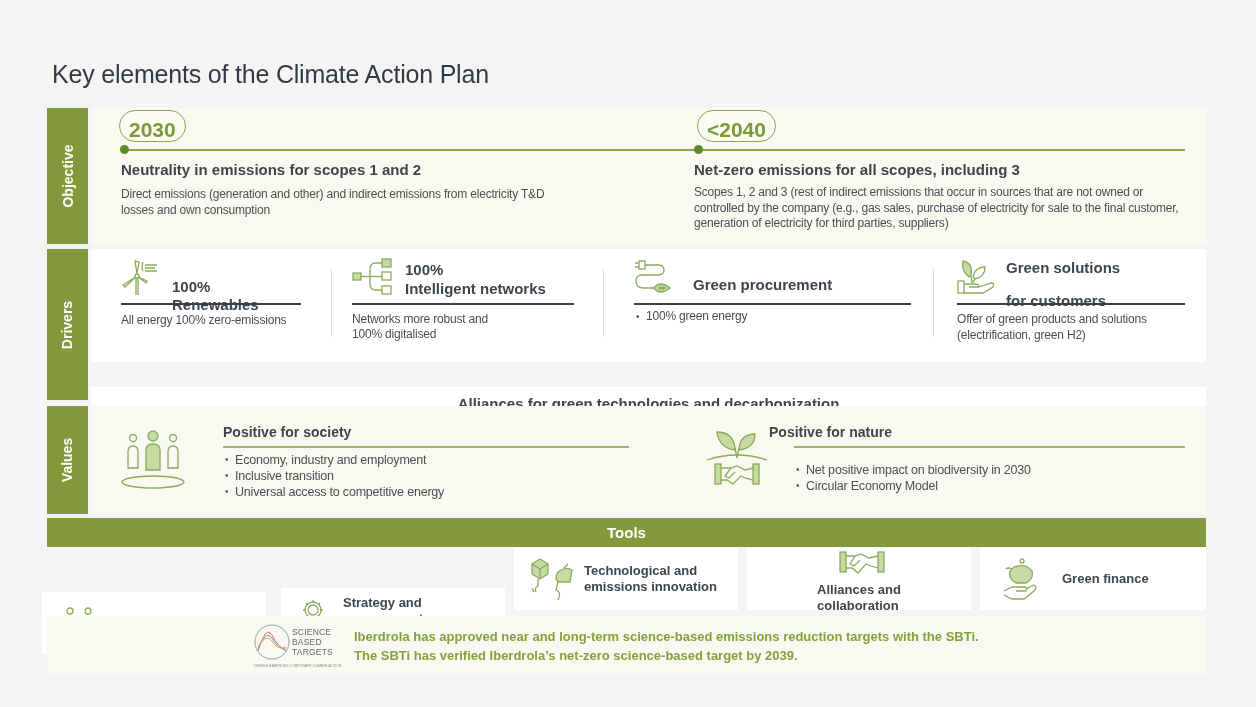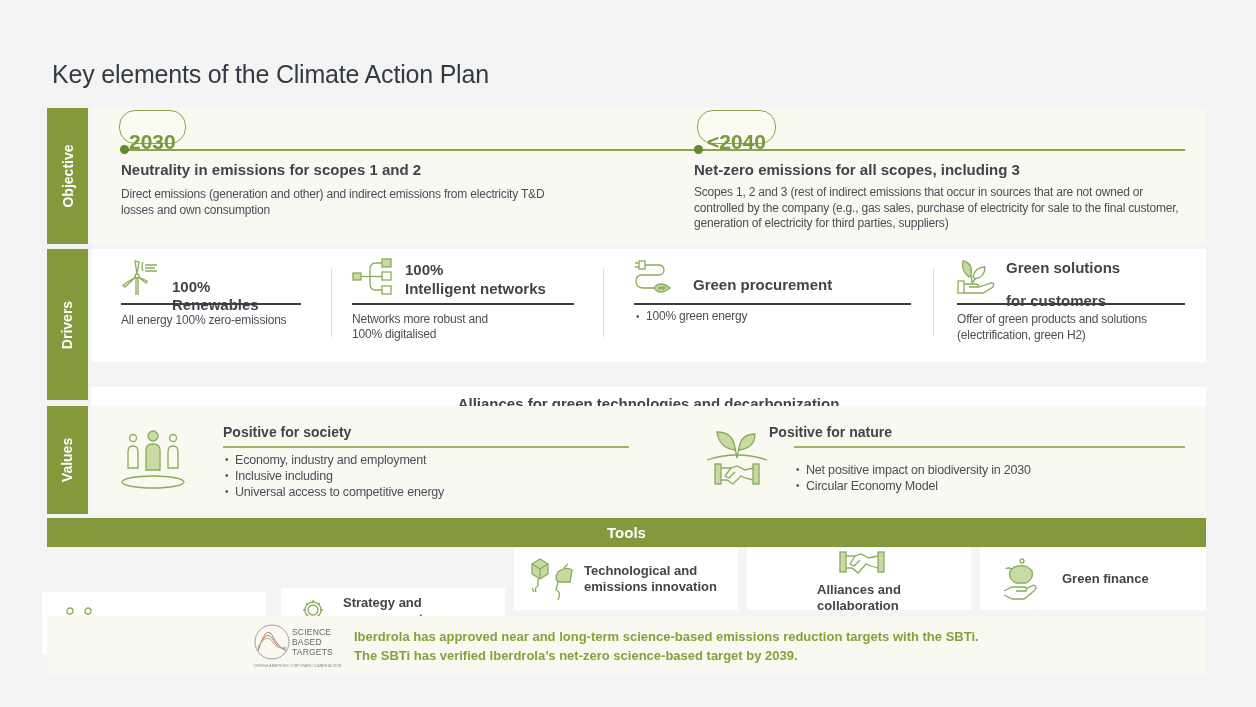--- a/index.html
+++ b/index.html
@@ -9,21 +9,21 @@
   .page-title { position: absolute; left: 52px; top: 60px; font-size: 25px; color: #333a42; font-weight: 400; letter-spacing: -0.2px; }
 
   .side-label { position: absolute; left: 47px; width: 41px; background: #84993b; display: flex; align-items: center; justify-content: center; }
   .side-label span { transform: rotate(-90deg); color: #fff; font-weight: 700; font-size: 14px; white-space: nowrap; }
 
   .panel { position: absolute; }
   .cream { background: #f9f9f1; }
   .white { background: #ffffff; }
 
   
-  .year-pill { position: absolute; border: 1.5px solid #8da44e; border-radius: 16px; color: #7a9a3a; font-weight: 700; font-size: 21px; height: 32px; line-height: 29px; padding: 16px 9px; background: #fbfbf3; }
+  .year-pill { position: absolute; border: 1.5px solid #8da44e; border-radius: 16px; color: #7a9a3a; font-weight: 700; font-size: 21px; height: 32px; line-height: 29px; padding: 4px 9px; background: #fbfbf3; }
   .timeline { position: absolute; height: 1.5px; background: #8da44e; }
   .dot { position: absolute; width: 9px; height: 9px; border-radius: 50%; background: #5f8a2e; }
   .obj-title { position: absolute; font-size: 15px; font-weight: 700; color: #3f454b; }
   .obj-desc { position: absolute; font-size: 12px; line-height: 15.5px; color: #4a4f55; letter-spacing: -0.2px; }
 
   
   .driver { position: absolute; }
   .driver .icon { position: absolute; }
   .driver .d-title { position: absolute; font-size: 15px; font-weight: 700; color: #3f454b; line-height: 18px; }
   .driver .rule { position: absolute; height: 1.5px; background: #3a3f44; }
@@ -171,21 +171,21 @@
       <path d="M9 38 V22 Q9 16 14 16 Q19 16 19 22 V38 Z"></path>
       <path d="M27 40 V20 Q27 14 34 14 Q41 14 41 20 V40 Z" fill="#c5dba3"></path>
       <path d="M49 38 V22 Q49 16 54 16 Q59 16 59 22 V38 Z"></path>
       <ellipse cx="34" cy="52" rx="31" ry="6"></ellipse>
     </svg>
   </div>
   <div class="v-title" style="left:132px;top:18px;">Positive for society</div>
   <div class="v-rule" style="left:132px;top:40px;width:406px;"></div>
   <ul class="bullets v-list" style="left:132px;top:46px;">
     <li>Economy, industry and employment</li>
-    <li>Inclusive including</li>
+    <li>Inclusive transition</li>
     <li>Universal access to competitive energy</li>
   </ul>
 
   <div style="position:absolute;left:614px;top:20px;">
     <svg width="64" height="64" viewBox="0 0 64 64" fill="none" stroke="#8aab5a" stroke-width="1.3">
       <path d="M30 24 Q14 22 12 6 Q28 6 30 22 Z" fill="#c5dba3"></path>
       <path d="M34 22 Q36 8 50 8 Q50 22 34 24 Z" fill="#c5dba3"></path>
       <path d="M30 22 L32 32 M34 22 L32 32"></path>
       <path d="M2 34 Q32 24 62 34"></path>
       <rect x="10" y="38" width="6" height="20" fill="#c5dba3"></rect>

